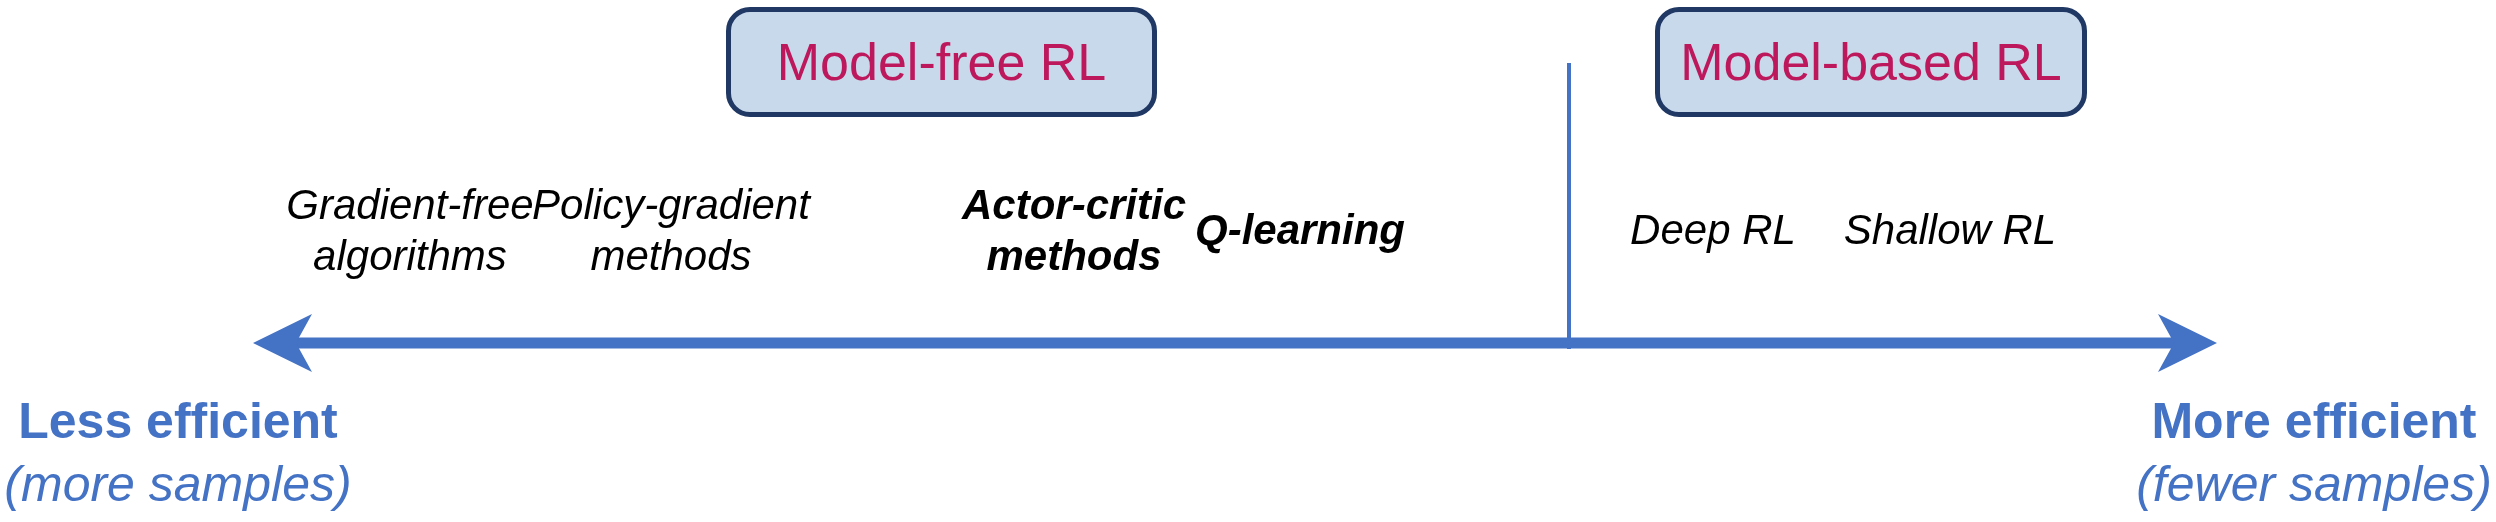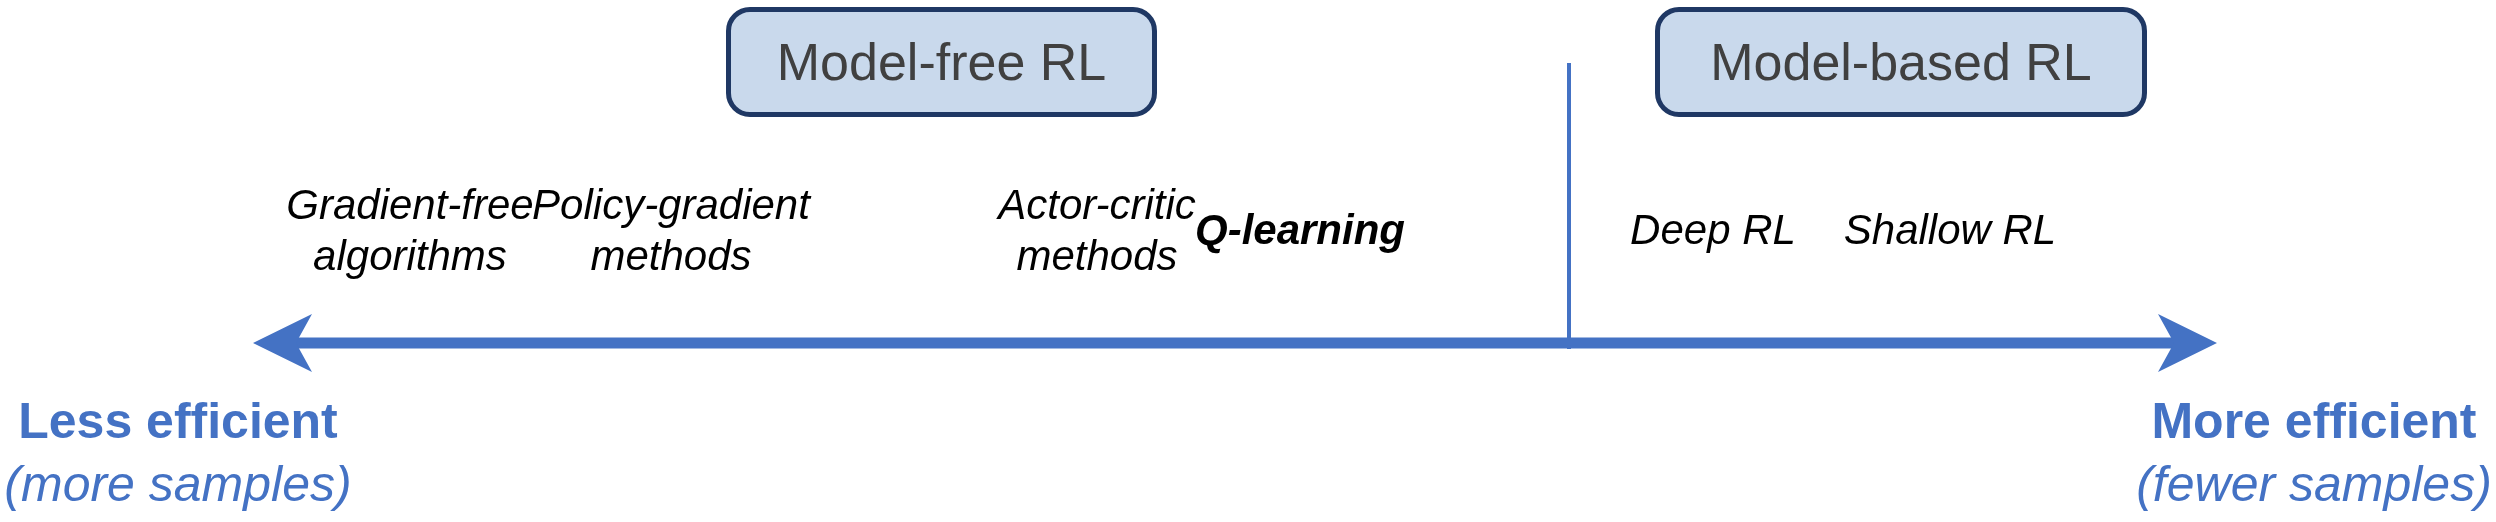--- a/index.html
+++ b/index.html
@@ -21,40 +21,40 @@
     top: 7px;
     height: 110px;
     box-sizing: border-box;
     background: #C9D9EC;
     border: 5px solid #1F3864;
     border-radius: 24px;
     display: flex;
     align-items: center;
     justify-content: center;
     font-size: 52px;
-    color: #404040;
+    color: #be185d;
   }
   #box-model-free  { left: 726px;  width: 431px; }
-  #box-model-based { left: 1655px; width: 492px; }
+  #box-model-based { left: 1655px; width: 432px; }
 
   
   .method-label {
     position: absolute;
     top: 230px;
     transform: translate(-50%, -50%);
     font-style: italic;
     font-size: 42px;
     line-height: 1.22;
     color: #000000;
     text-align: center;
     white-space: pre-line;
   }
   #method-gradient-free   { left: 410px; font-style: italic;  }
   #method-policy-gradient { left: 671px;  }
-  #method-actor-critic    { left: 1097px; }
+  #method-actor-critic    { left: 1074px; font-weight: bold; }
   #method-q-learning      { left: 1300px; font-weight: bold; }
   #method-deep-rl         { left: 1713px; }
   #method-shallow-rl      { left: 1950px; }
 
   
   #axis-svg {
     position: absolute;
     left: 0;
     top: 0;
     width: 2496px;

